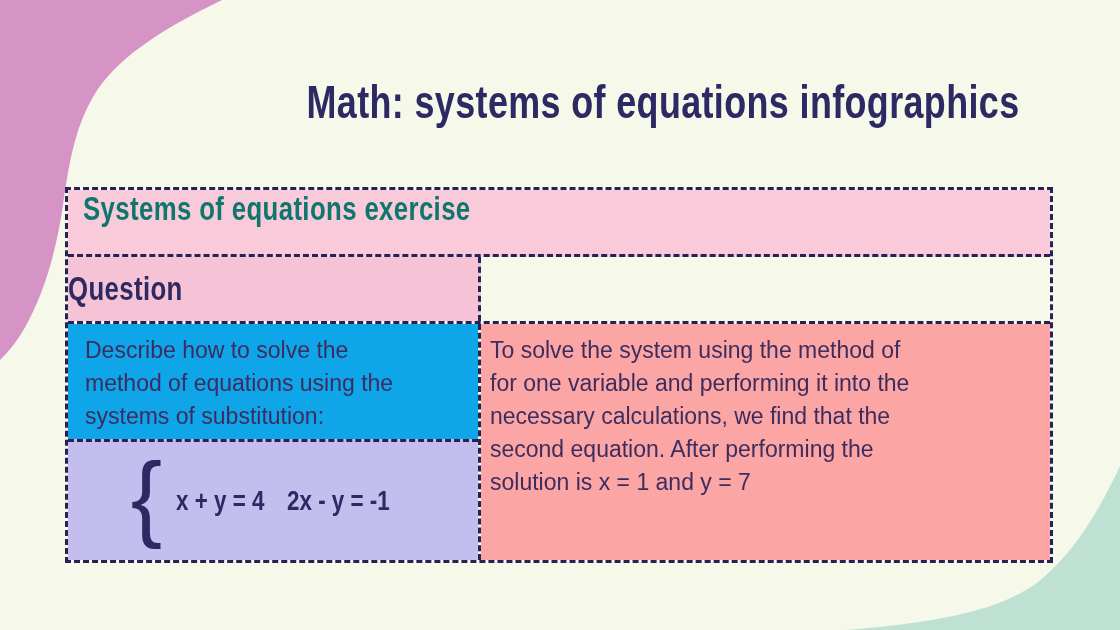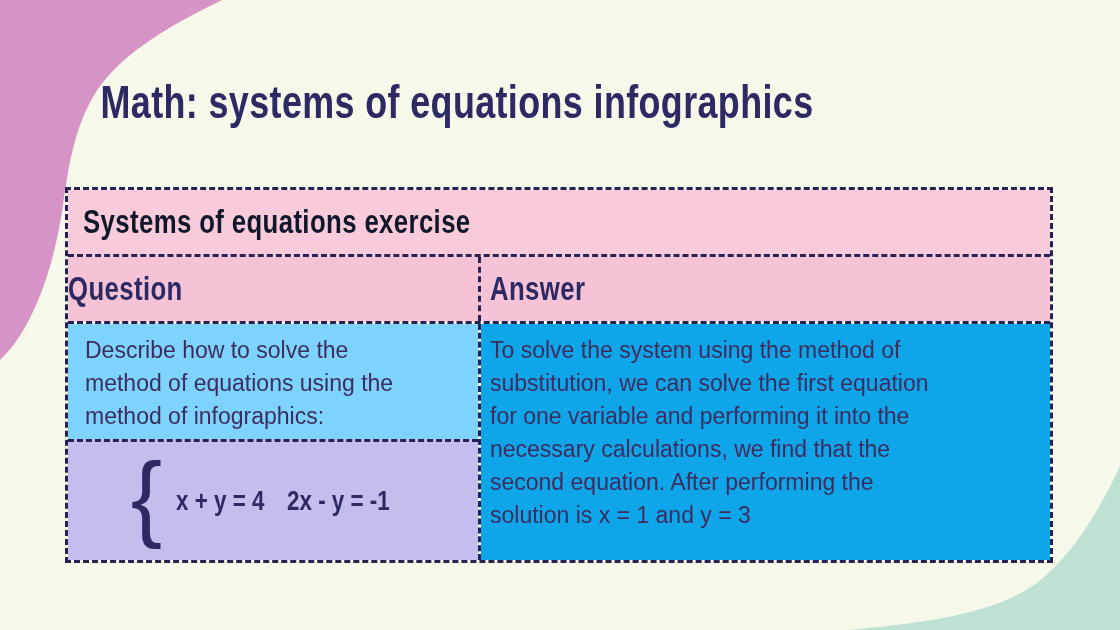--- a/index.html
+++ b/index.html
@@ -14,21 +14,21 @@
     width: 1120px; height: 630px;
     background: #f6f9ea;
     overflow: hidden;
   }
   .blob-svg { position: absolute; left: 0; top: 0; }
 
   
   .slide-title {
     position: absolute;
     top: 78px; left: 0; width: 1120px;
-    text-align: left;
+    text-align: right;
     color: #2d2963;
     font-size: 46px;
     font-weight: bold;
     line-height: 48px;
     white-space: nowrap;
   }
   .slide-title .condensed {
     display: inline-block;
     transform: scaleX(0.78);
     transform-origin: center center;
@@ -49,23 +49,23 @@
     transform: scaleX(0.78);
     transform-origin: left center;
     letter-spacing: 0.5px;
     white-space: nowrap;
   }
   .table-title-row {
     height: 67px;
     background: #f8cada;
     border-bottom: 3px dashed #272253;
     display: flex;
-    align-items: center;
+    align-items: flex-start;
     padding-left: 15px;
-    color: #0f172a;
+    color: #0f766e;
     font-size: 33px;
     font-weight: bold;
   }
   .table-header-row {
     height: 67px;
     border-bottom: 3px dashed #272253;
     display: flex;
   }
   .header-cell {
     background: #f6c3d6;
@@ -80,29 +80,29 @@
 
   .content-row { flex: 1; display: flex; }
   .q-cell {
     width: 413px;
     border-right: 3px dashed #272253;
     display: flex;
     flex-direction: column;
   }
   .q-text {
     flex: 1;
-    background: #7dd3fc;
+    background: #0ea5e9;
     padding: 10px 24px 0 17px;
     color: #3d2d5f;
     font-size: 23px;
     line-height: 33px;
   }
   .a-cell {
     flex: 1;
-    background: #0ea5e9;
+    background: #fca5a5;
     padding: 10px 20px 0 9px;
     color: #3d2d5f;
     font-size: 23px;
     line-height: 33px;
   }
 
   
   .eq-box {
     height: 121px;
     border-top: 3px dashed #272253;
@@ -146,50 +146,46 @@
   <div class="exercise-table">
 
     <div class="table-title-row">
       <span class="condensed-l">Systems of equations exercise</span>
     </div>
 
     <div class="table-header-row">
       <div class="header-cell q">
         <span class="condensed-l">Question</span>
       </div>
-      <div class="header-cell a">
-        <span class="condensed-l">Answer</span>
-      </div>
     </div>
 
     <div class="content-row">
 
       <div class="q-cell">
         <div class="q-text">
           <div>Describe how to solve the</div>
           <div>method of equations using the</div>
-          <div>method of infographics:</div>
+          <div>systems of substitution:</div>
         </div>
         <div class="eq-box">
           <span class="brace">{</span>
           <div class="equations">
             <div class="equation-line">
               <span class="condensed-l">x + y = 4</span>
             </div>
             <div class="equation-line">
               <span class="condensed-l">2x - y = -1</span>
             </div>
           </div>
         </div>
       </div>
 
       <div class="a-cell">
         <div>To solve the system using the method of</div>
-        <div>substitution, we can solve the first equation</div>
         <div>for one variable and performing it into the</div>
         <div>necessary calculations, we find that the</div>
         <div>second equation. After performing the</div>
-        <div>solution is x = 1 and y = 3</div>
+        <div>solution is x = 1 and y = 7</div>
       </div>
 
     </div>
   </div>
 </div>
 
 </body></html>

